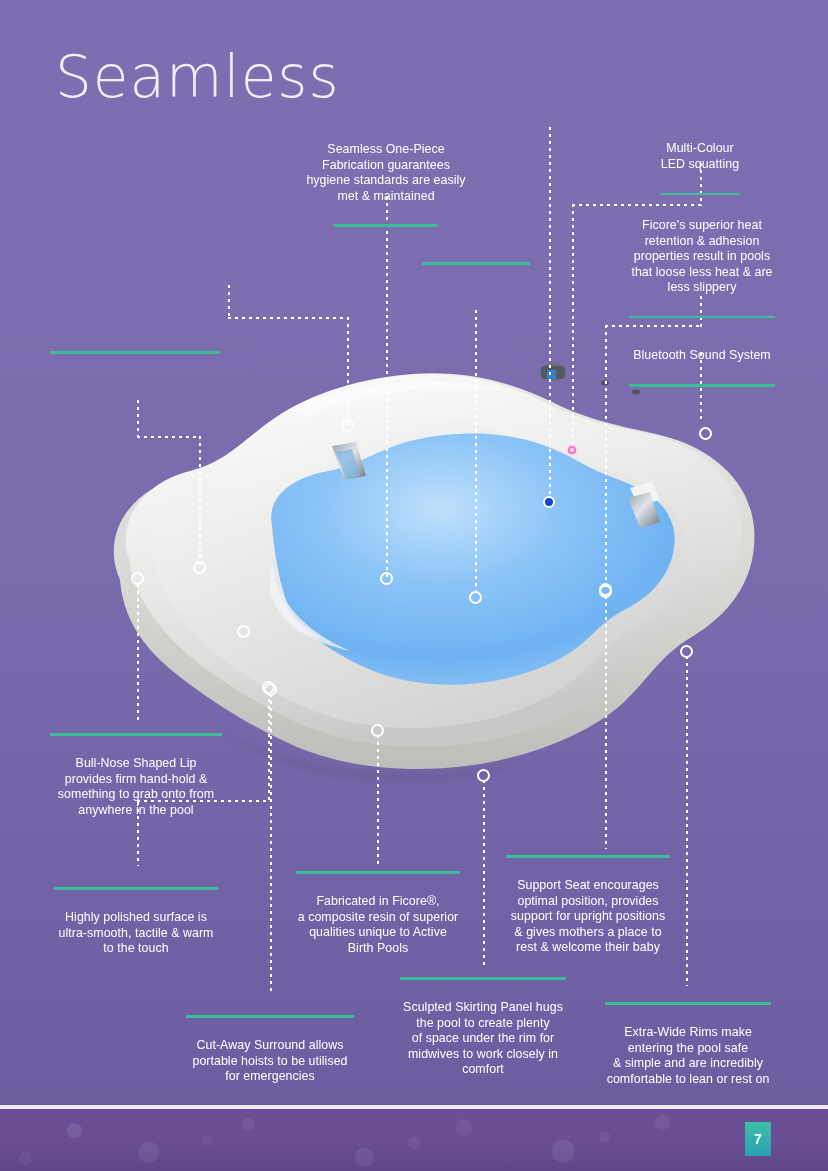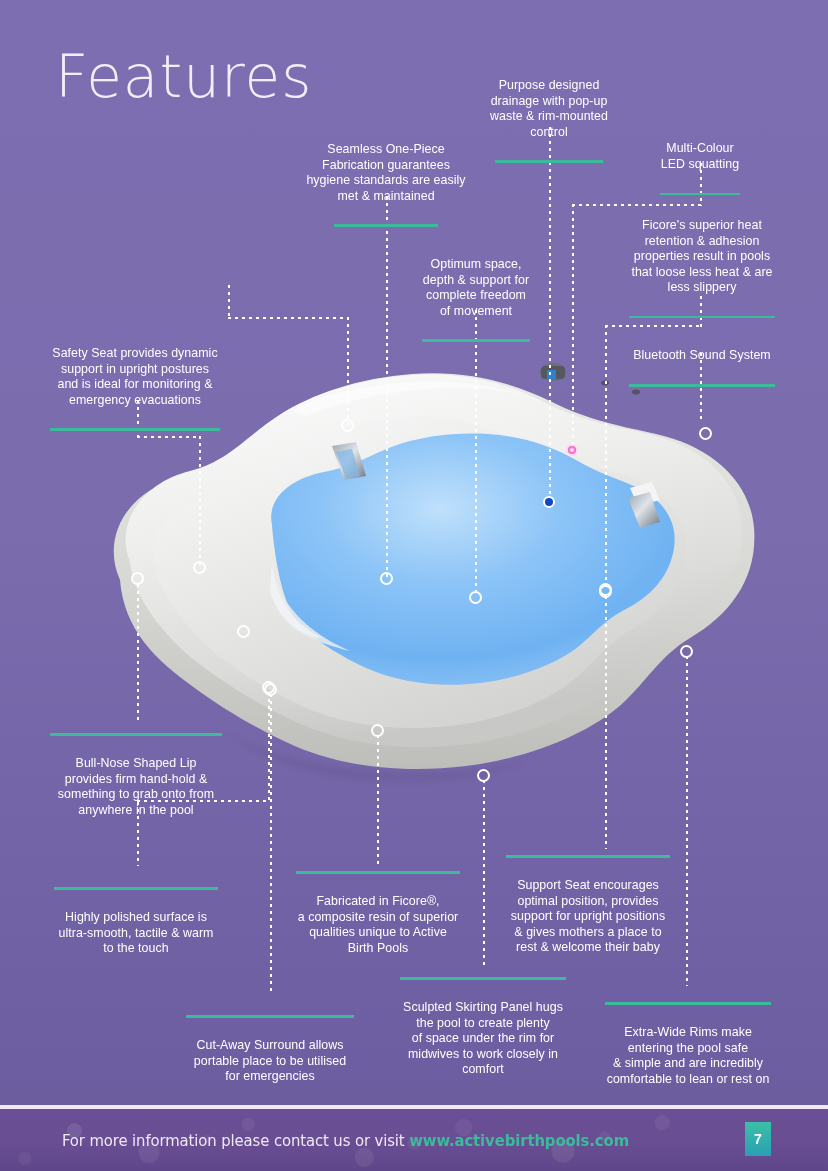--- a/index.html
+++ b/index.html
@@ -118,21 +118,21 @@
     color:#ffffff;font-size:14px;font-weight:bold;
     display:flex;align-items:center;justify-content:center;
     font-family:"Liberation Sans",sans-serif;
   }
 </style>
 </head>
 <body>
 
 <div id="page">
 
-  <div id="title">Features</div>
+  <div id="title">Seamless</div>
 
   <div id="pool-wrap">
     <svg id="pool-svg" viewBox="0 0 720 480" preserveAspectRatio="none" aria-hidden="true">
       <defs>
         <linearGradient id="shellG" x1="0" y1="0" x2="0.35" y2="1">
           <stop offset="0%" stop-color="#fdfdfd"></stop>
           <stop offset="40%" stop-color="#efefee"></stop>
           <stop offset="75%" stop-color="#dcdcda"></stop>
           <stop offset="100%" stop-color="#c8c8c6"></stop>
         </linearGradient>
@@ -297,27 +297,20 @@
   <div class="dot" style="left:193px;top:561px;"></div>
   <div class="dot" style="left:131px;top:572px;"></div>
   <div class="dot" style="left:262px;top:681px;"></div>
   <div class="dot" style="left:371px;top:724px;"></div>
   <div class="dot" style="left:599px;top:585px;"></div>
   <div class="dot" style="left:264px;top:683px;"></div>
   <div class="dot" style="left:477px;top:769px;"></div>
   <div class="dot" style="left:680px;top:645px;"></div>
   <div class="dot" style="left:237px;top:625px;"></div>
 
-  <div class="callout" style="left:481px;top:63px;width:136px;">
-    <span class="txt">Purpose designed
-drainage with pop-up
-waste &amp; rim-mounted
-control</span>
-    <span class="rule" style="width:108px;"></span>
-  </div>
 
   <div class="callout" style="left:645px;top:126px;width:110px;">
     <span class="txt">Multi-Colour
 LED squatting</span>
     <span class="rule" style="width:80px;"></span>
   </div>
 
   <div class="callout" style="left:627px;top:203px;width:150px;">
     <span class="txt">Ficore's superior heat
 retention &amp; adhesion
@@ -330,37 +323,29 @@
   <div class="callout" style="left:300px;top:127px;width:172px;">
     <span class="txt">Seamless One-Piece
 Fabrication guarantees
 hygiene standards are easily
 met &amp; maintained</span>
     <span class="rule" style="width:104px;"></span>
   </div>
 
 
   <div class="callout" style="left:414px;top:242px;width:124px;">
-    <span class="txt">Optimum space,
-depth &amp; support for
-complete freedom
-of movement</span>
     <span class="rule" style="width:108px;"></span>
   </div>
 
   <div class="callout" style="left:627px;top:333px;width:150px;">
     <span class="txt">Bluetooth Sound System</span>
     <span class="rule" style="width:146px;"></span>
   </div>
 
   <div class="callout" style="left:45px;top:331px;width:180px;">
-    <span class="txt">Safety Seat provides dynamic
-support in upright postures
-and is ideal for monitoring &amp;
-emergency evacuations</span>
     <span class="rule" style="width:170px;"></span>
   </div>
 
   <div class="callout rule-above" style="left:40px;top:718px;width:192px;">
     <span class="rule" style="width:172px;"></span>
     <span class="txt">Bull-Nose Shaped Lip
 provides firm hand-hold &amp;
 something to grab onto from
 anywhere in the pool</span>
   </div>
@@ -385,21 +370,21 @@
     <span class="txt">Support Seat encourages
 optimal position, provides
 support for upright positions
 &amp; gives mothers a place to
 rest &amp; welcome their baby</span>
   </div>
 
   <div class="callout rule-above" style="left:180px;top:1000px;width:180px;">
     <span class="rule" style="width:168px;"></span>
     <span class="txt">Cut-Away Surround allows
-portable place to be utilised
+portable hoists to be utilised
 for emergencies</span>
   </div>
 
   <div class="callout rule-above" style="left:398px;top:962px;width:170px;">
     <span class="rule" style="width:166px;"></span>
     <span class="txt">Sculpted Skirting Panel hugs
 the pool to create plenty
 of space under the rim for
 midwives to work closely in
 comfort</span>
@@ -408,16 +393,15 @@
   <div class="callout rule-above" style="left:600px;top:987px;width:176px;">
     <span class="rule" style="width:166px;"></span>
     <span class="txt">Extra-Wide Rims make
 entering the pool safe
 &amp; simple and are incredibly
 comfortable to lean or rest on</span>
   </div>
 
   <div id="footer-divider"></div>
   <div id="footer"></div>
-  <div id="footer-text"><span>For more information please contact us or visit </span><span id="footer-url">www.activebirthpools.com</span></div>
   <div id="page-badge">7</div>
 
 </div>
 
 </body></html>

